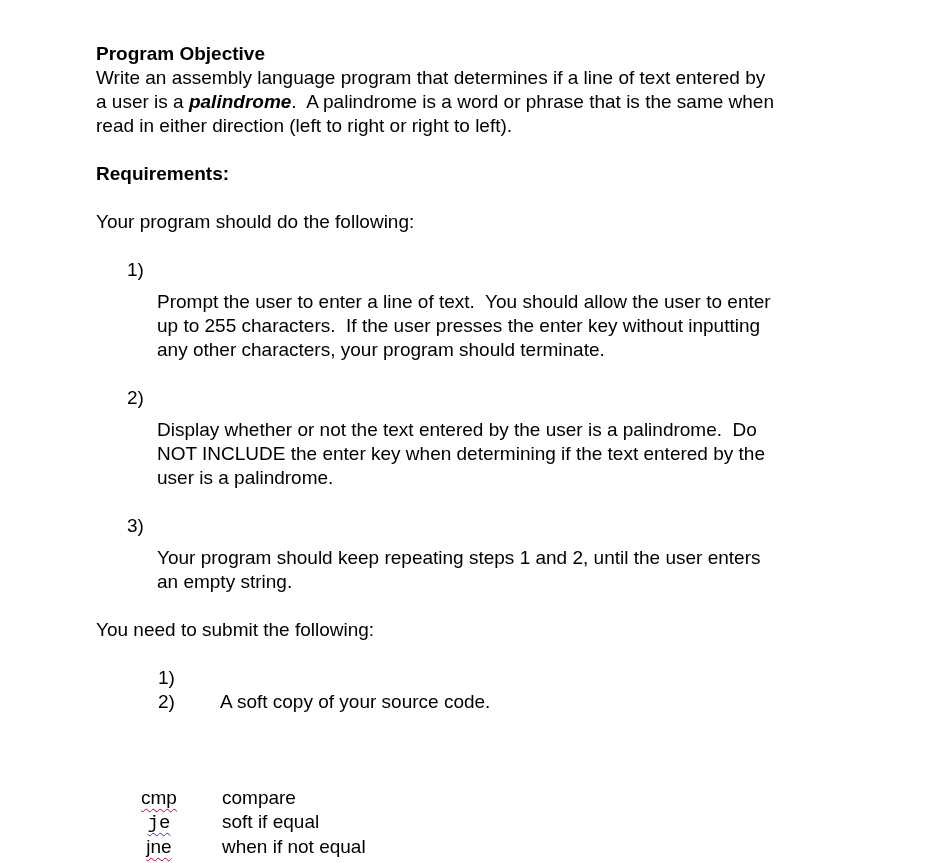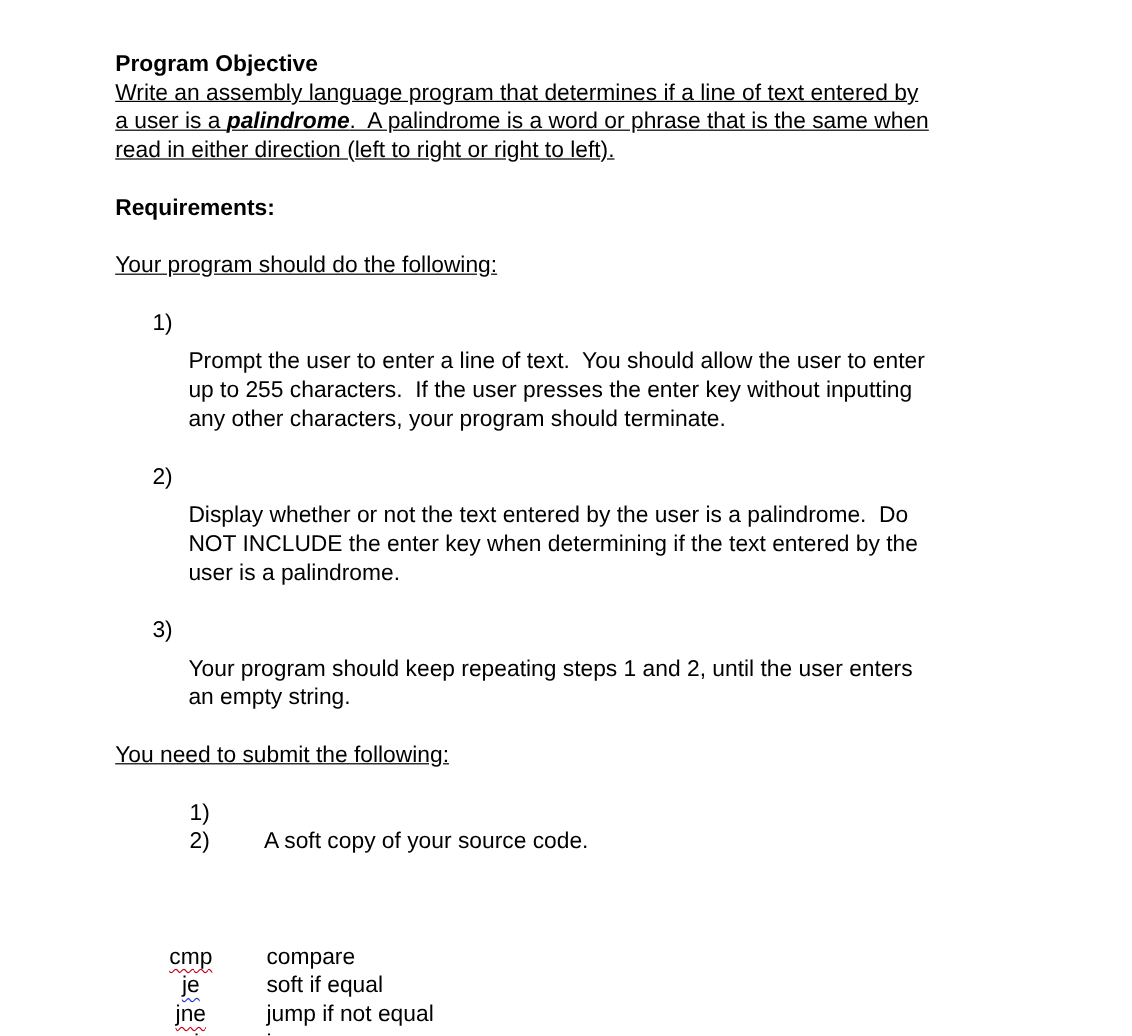--- a/index.html
+++ b/index.html
@@ -23,21 +23,21 @@
     padding: 42px 20px 0 96px;
     background: #ffffff;
   }
   .bold-italic { font-weight: bold; font-style: italic; }
   .pre { white-space: pre-wrap; }
 
   .heading {
     font-weight: bold;
     margin: 0;
   }
-  .para { margin: 0; text-decoration: underline; }
+  .para { margin: 0; }
 
   .mb24 { margin-bottom: 24px; }
   .mb48 { margin-bottom: 48px; }
   .mb72 { margin-bottom: 72px; }
 
   
   .req-item {
     display: flex;
     margin-left: 31px;
     margin-bottom: 24px;
@@ -109,26 +109,26 @@
     </div>
   </section>
 
   <section>
 
     <div class="instr-row">
       <span class="instr-mnemonic"><span class="wavy" style="text-decoration-color: rgb(204, 0, 34);">cmp</span></span>
       <span>compare</span>
     </div>
     <div class="instr-row">
-      <span class="instr-mnemonic"><span class="wavy" style="text-decoration-color: rgb(43, 43, 213);">je</span></span>
+      <span class="instr-mnemonic"><span class="wavy" style="text-decoration-color: rgb(43, 43, 213); font-family: Liberation Mono, monospace;">je</span></span>
       <span>soft if equal</span>
     </div>
     <div class="instr-row">
       <span class="instr-mnemonic"><span class="wavy" style="text-decoration-color: rgb(204, 0, 34);">jne</span></span>
-      <span>jump if not equal</span>
+      <span>when if not equal</span>
     </div>
     <div class="instr-row">
       <span class="instr-mnemonic"><span class="wavy" style="text-decoration-color: rgb(204, 0, 34); margin-left: 36px;">jmp</span></span>
       <span>jump</span>
     </div>
   </section>
 
 </main>
 
 </body></html>

